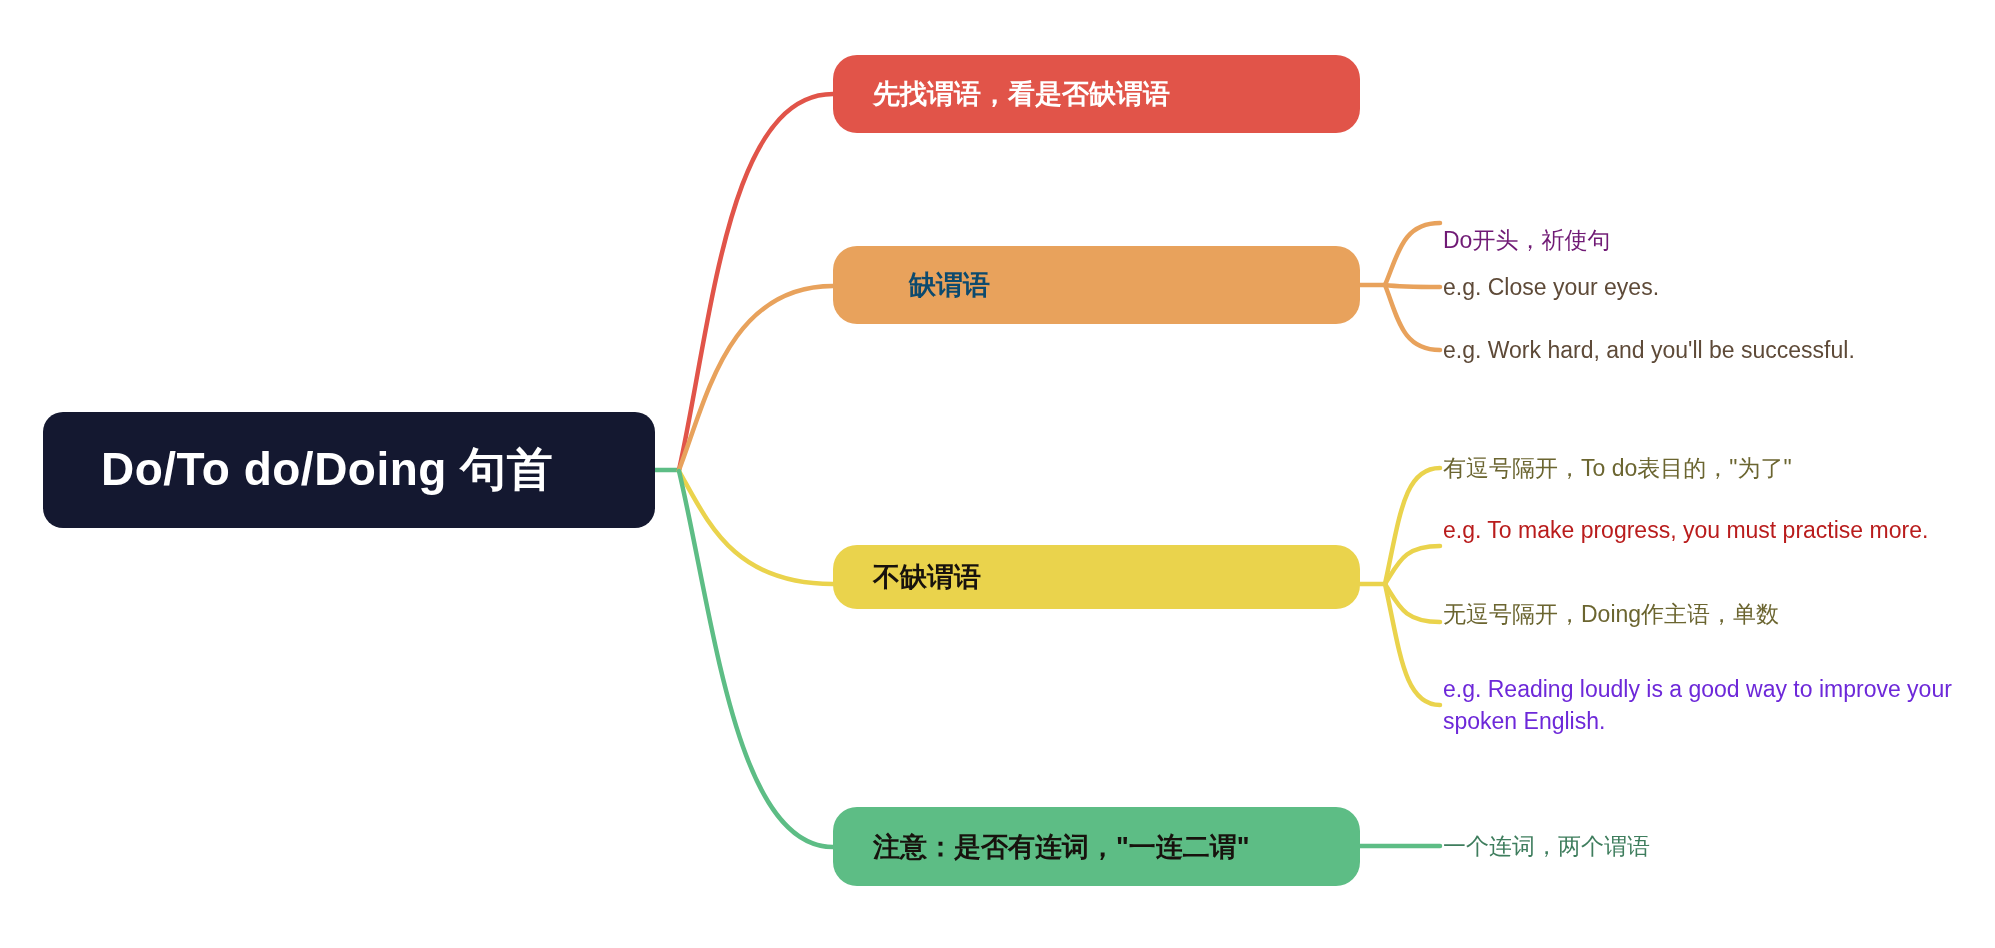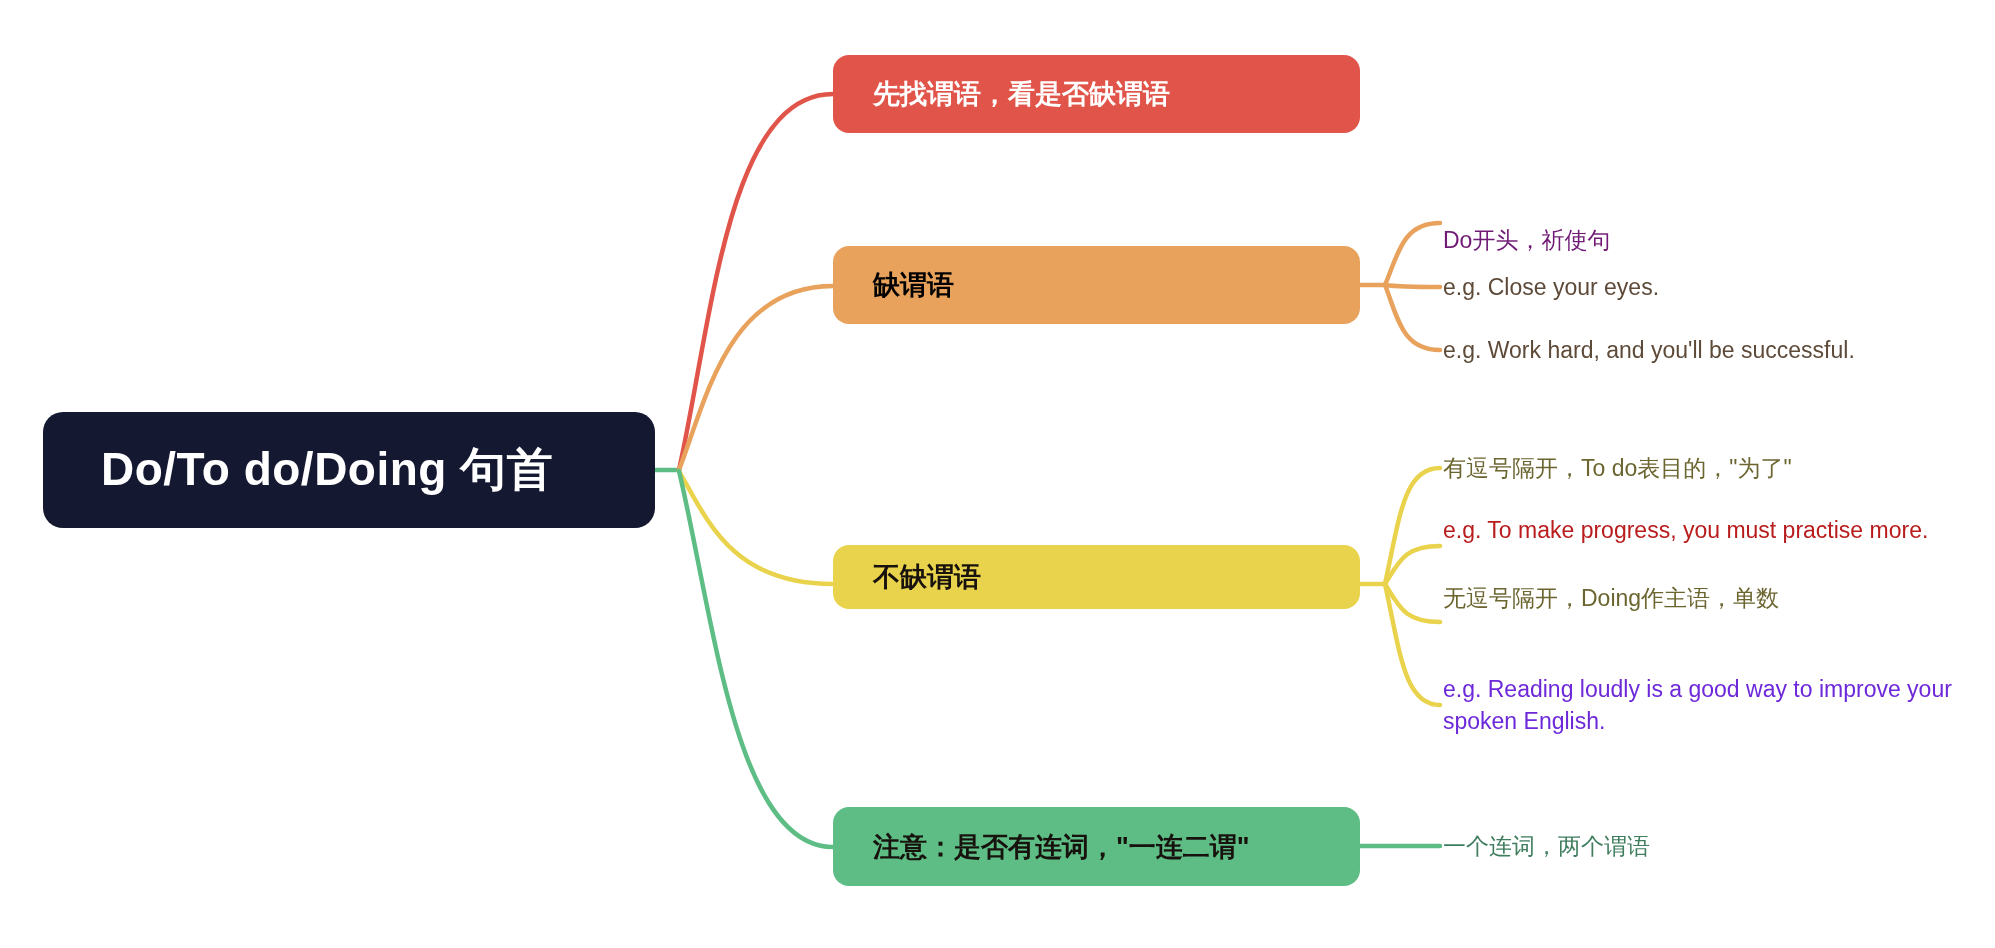--- a/index.html
+++ b/index.html
@@ -14,21 +14,21 @@
   #wires {
     position: absolute;
     left: 0; top: 0;
     width: 1995px; height: 948px;
     z-index: 1;
   }
   #wires path { fill: none; stroke-width: 4.5; stroke-linecap: round; }
   .node {
     position: absolute;
     z-index: 2;
-    border-radius: 16px;
+    border-radius: 24px;
     display: flex;
     align-items: center;
     box-sizing: border-box;
     cursor: default;
   }
   .root-node {
     left: 43px; top: 412px;
     width: 612px; height: 116px;
     border-radius: 20px;
     padding-left: 58px;
@@ -90,35 +90,35 @@
 
   <div class="node root-node" style="background: rgb(20, 24, 48);">
     <span class="node-label" style="color: rgb(255, 255, 255);">Do/To do/Doing 句首</span>
   </div>
 
   <div class="node branch-node" id="branch-0" style="background: rgb(225, 84, 73);">
     <span class="node-label" style="color: rgb(255, 255, 255);">先找谓语，看是否缺谓语</span>
   </div>
 
   <div class="node branch-node" id="branch-1" style="background: rgb(232, 162, 92);">
-    <span class="node-label" style="color: #000000;">缺谓语</span>
+    <span class="node-label" style="color: #0c4a6e; margin-left: 36px;">缺谓语</span>
   </div>
 
   <div class="node branch-node" id="branch-2" style="background: rgb(234, 211, 76);">
     <span class="node-label" style="color: rgb(23, 18, 13);">不缺谓语</span>
   </div>
 
   <div class="node branch-node" id="branch-3" style="background: rgb(93, 189, 133);">
     <span class="node-label" style="color: rgb(23, 18, 13);">注意：是否有连词，"一连二谓"</span>
   </div>
 
   <div class="leaf" style="top: 224px; color: #701a75;">Do开头，祈使句</div>
   <div class="leaf" style="top: 271px; color: rgb(94, 74, 56);">e.g. Close your eyes.</div>
   <div class="leaf" style="top: 334px; color: rgb(94, 74, 56);">e.g. Work hard, and you'll be successful.</div>
 
   <div class="leaf" style="top: 452px; color: rgb(107, 101, 48);">有逗号隔开，To do表目的，"为了"</div>
   <div class="leaf" style="top: 514px; color: #b91c1c;">e.g. To make progress, you must practise more.</div>
-  <div class="leaf" style="top: 582px; color: rgb(107, 101, 48);">无逗号隔开，Doing作主语，单数</div>
+  <div class="leaf" style="top: 598px; color: rgb(107, 101, 48);">无逗号隔开，Doing作主语，单数</div>
   <div class="leaf" style="top: 673px; color: #6d28d9;">e.g. Reading loudly is a good way to improve your spoken English.</div>
 
   <div class="leaf" style="top: 830px; color: rgb(62, 125, 93);">一个连词，两个谓语</div>
 
 </div>
 
 </body></html>

